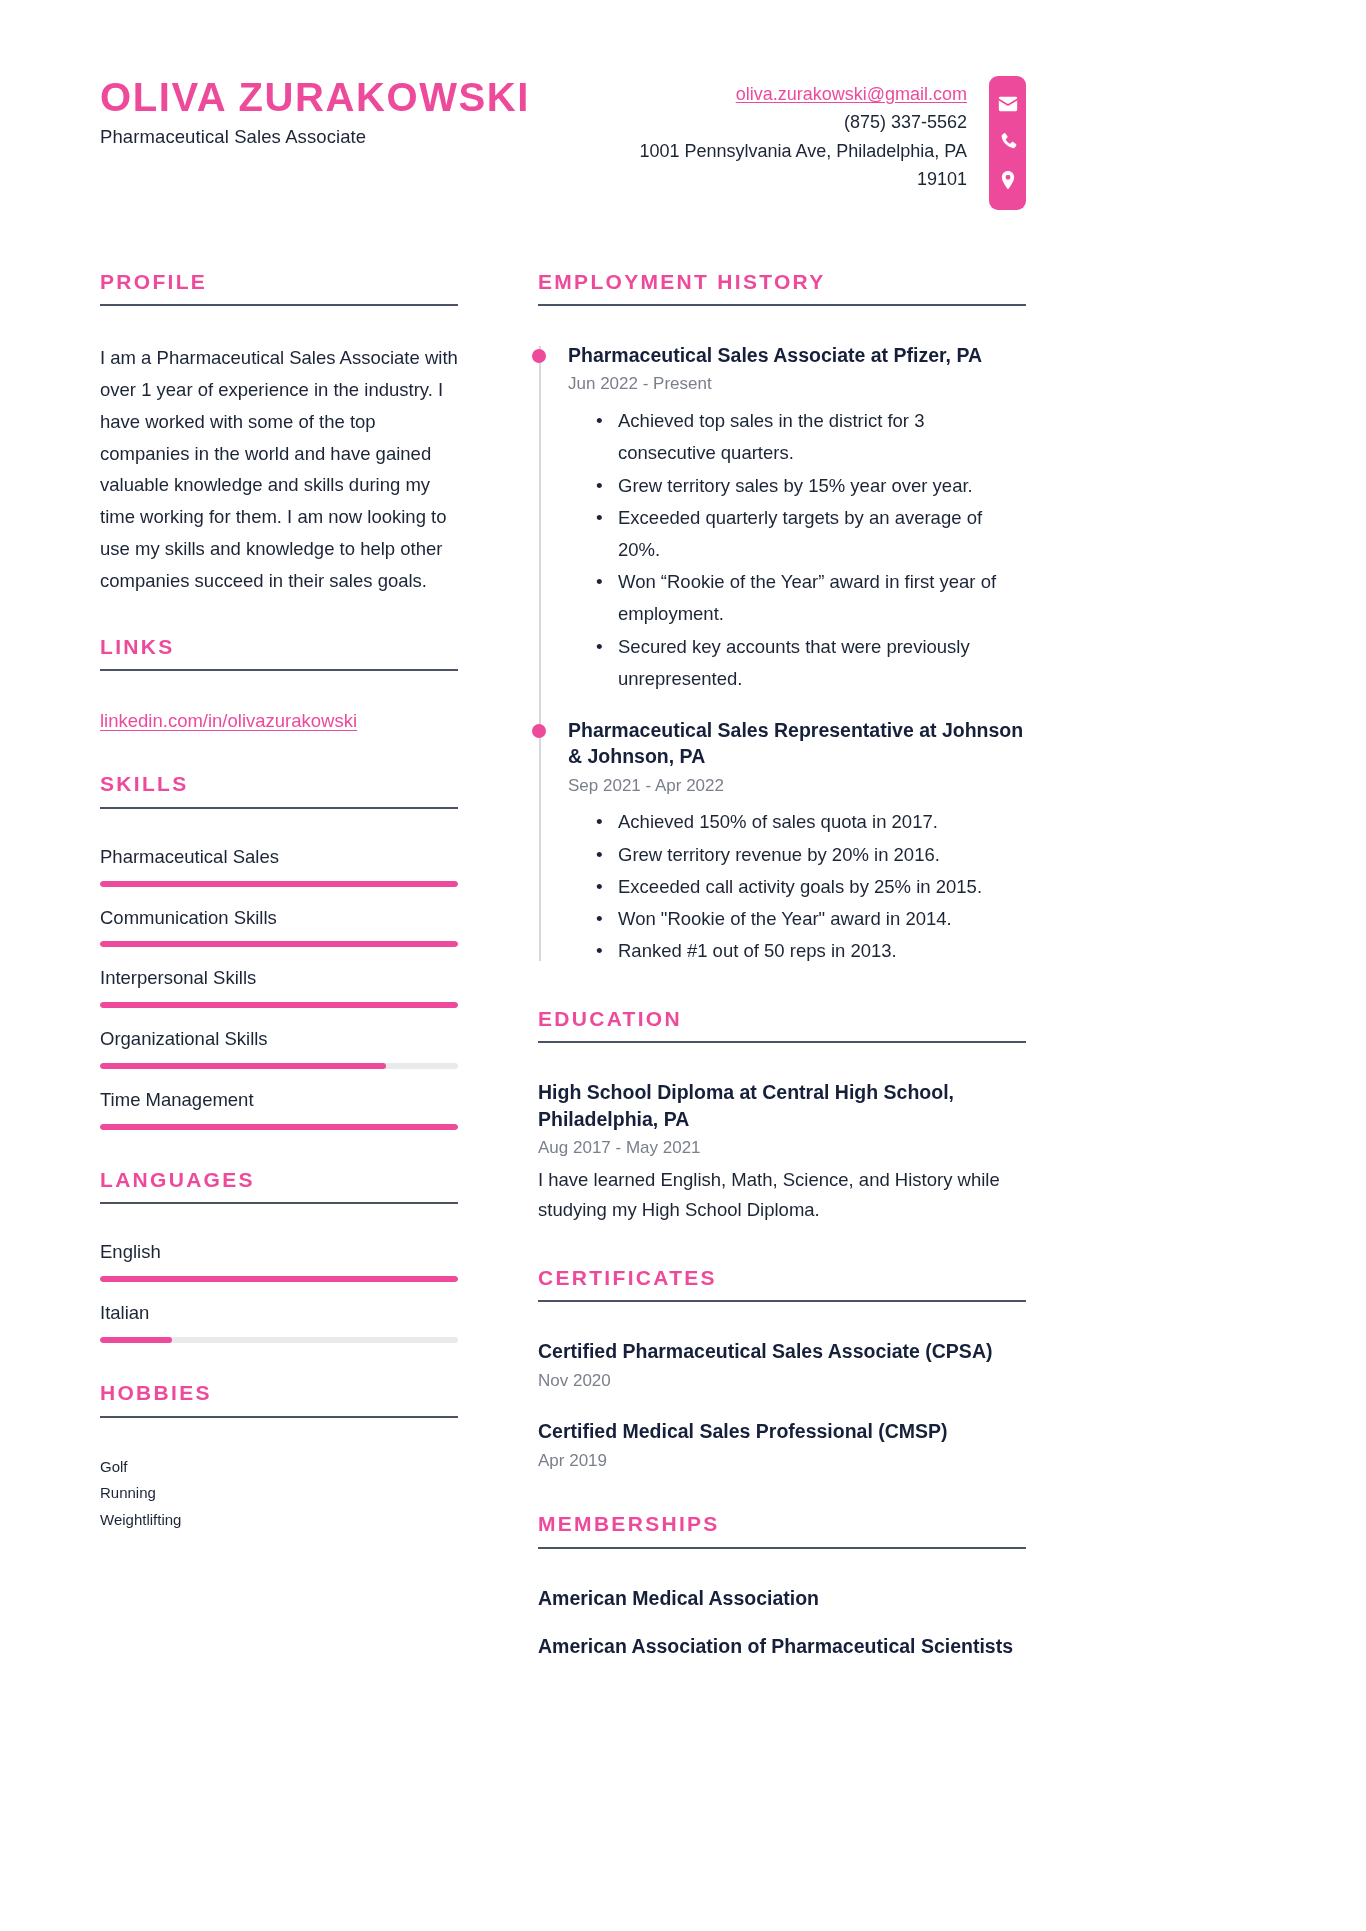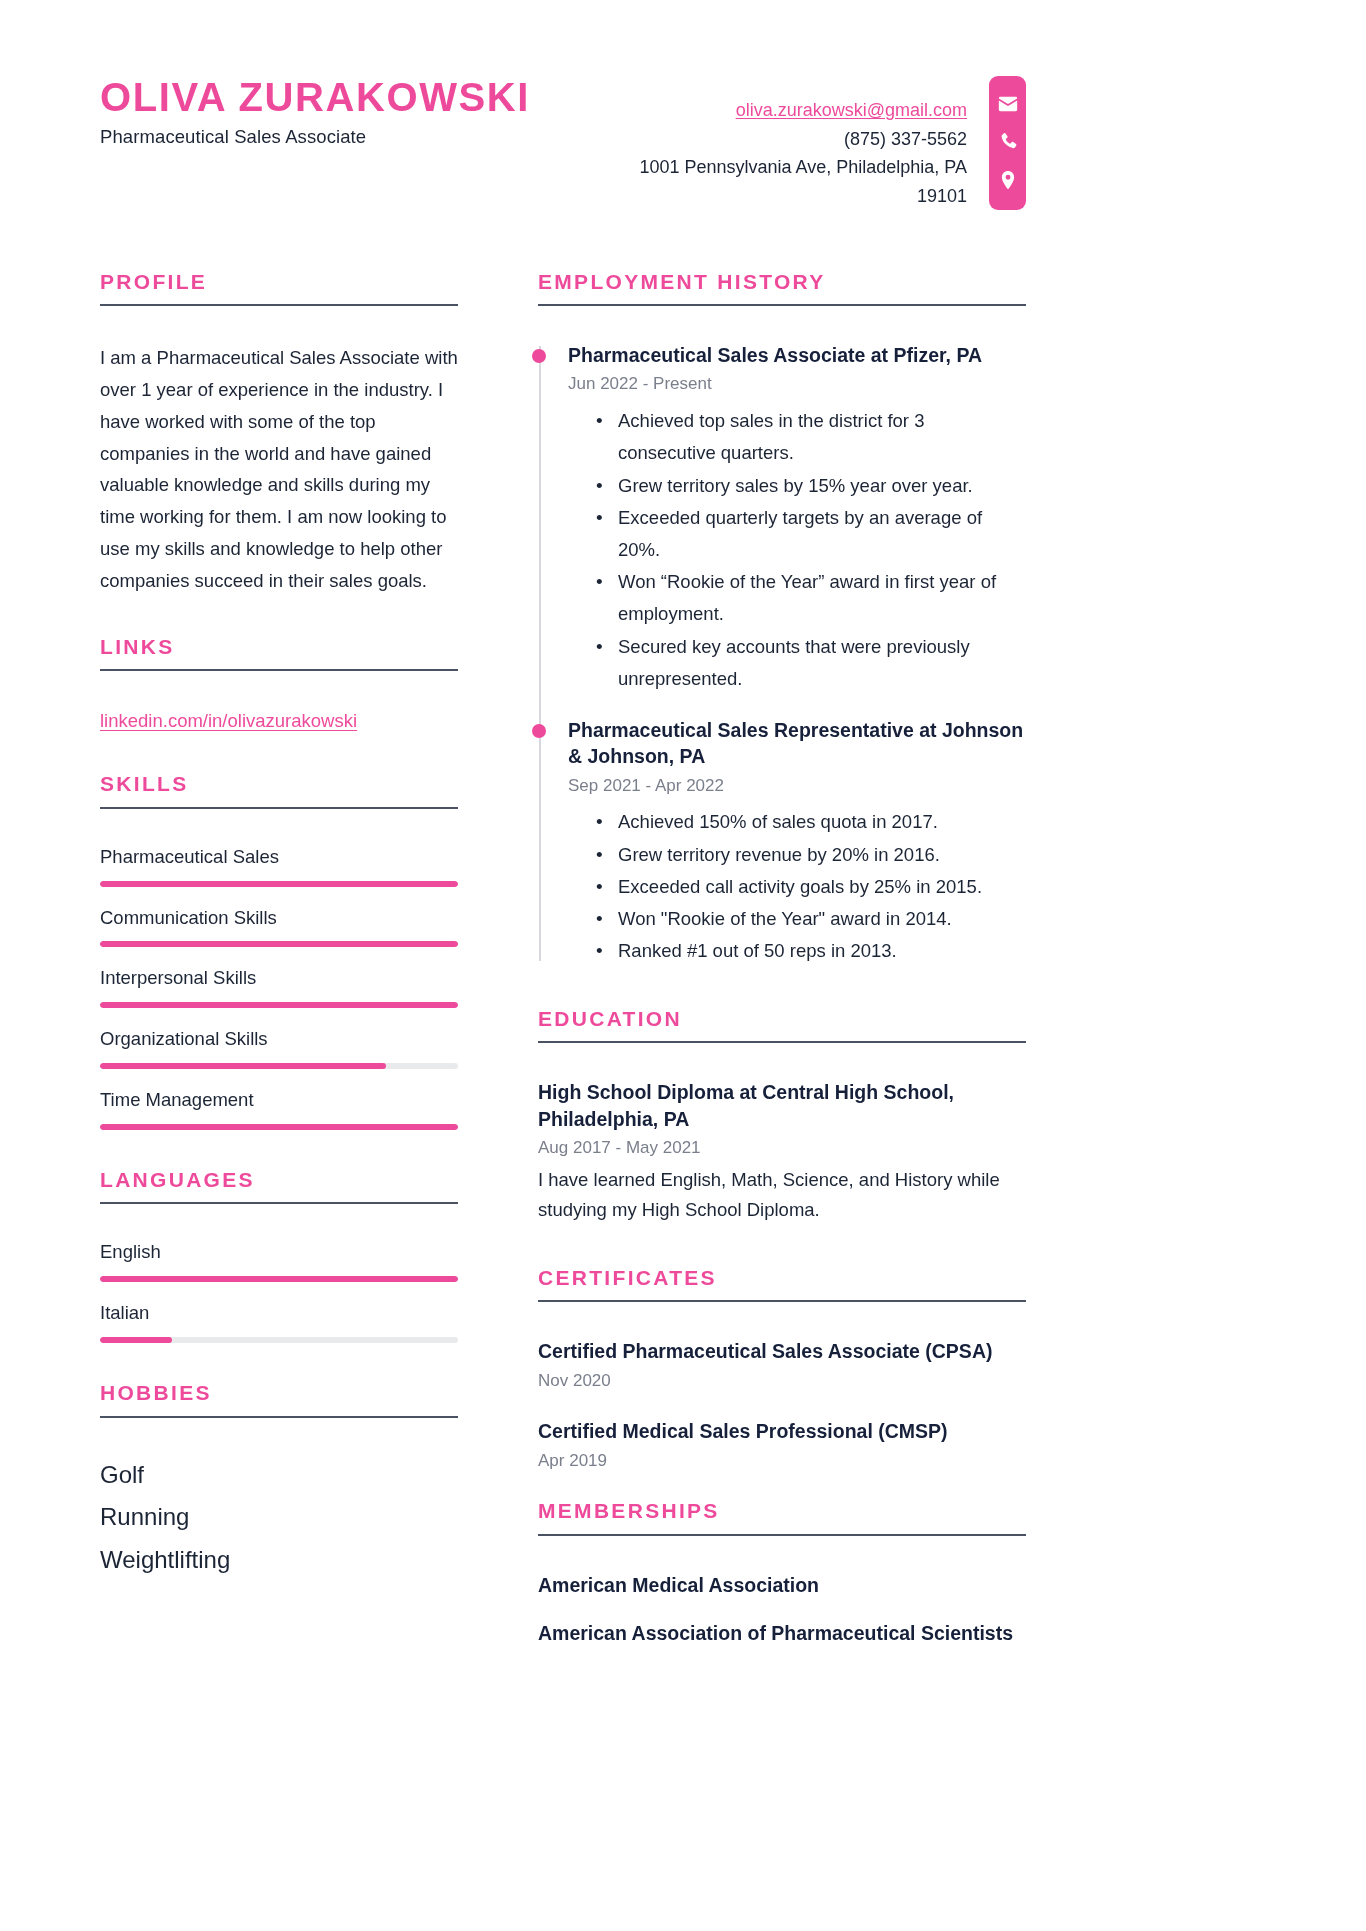--- a/index.html
+++ b/index.html
@@ -44,21 +44,21 @@
   .job-title {
     margin-top: 8px;
     font-size: 18.5px;
     font-weight: normal;
     color: #1c2536;
     letter-spacing: 0.1px;
   }
 
   .header-right {
     display: flex;
-    align-items: flex-end;
+    align-items: flex-start;
     padding-right: 56px;
   }
 
   .contact-lines {
     text-align: right;
     font-size: 18px;
     line-height: 1.58;
     color: #1c2536;
     max-width: 420px;
     padding-top: 18px;
@@ -159,21 +159,21 @@
 
   .bar-fill {
     position: absolute;
     left: 0; top: 0; bottom: 0;
     background: #ee4a9b;
     border-radius: 3px;
   }
 
   
   .plain-item {
-    font-size: 24px;
+    font-size: 15px;
     color: #1c2536;
     line-height: 1.78;
   }
 
   
   .timeline { position: relative; padding-left: 30px; }
 
   .timeline-line {
     position: absolute;
     left: 1px;
@@ -242,21 +242,21 @@
     color: #1c2536;
     line-height: 1.66;
     margin-top: 5px;
   }
 
   .entry-title-only { margin-bottom: 22px; }
   .entry-title-only:last-child { margin-bottom: 0; }
 
   .sec-emp  { margin-bottom: 40px; }
   .sec-edu  { margin-bottom: 40px; }
-  .sec-cert { margin-bottom: 27px; }
+  .sec-cert { margin-bottom: 40px; }
 </style>
 </head>
 <body>
 
 <div class="page">
 
   <div class="header">
 
     <div class="header-left">
       <div class="full-name">OLIVA ZURAKOWSKI</div>

